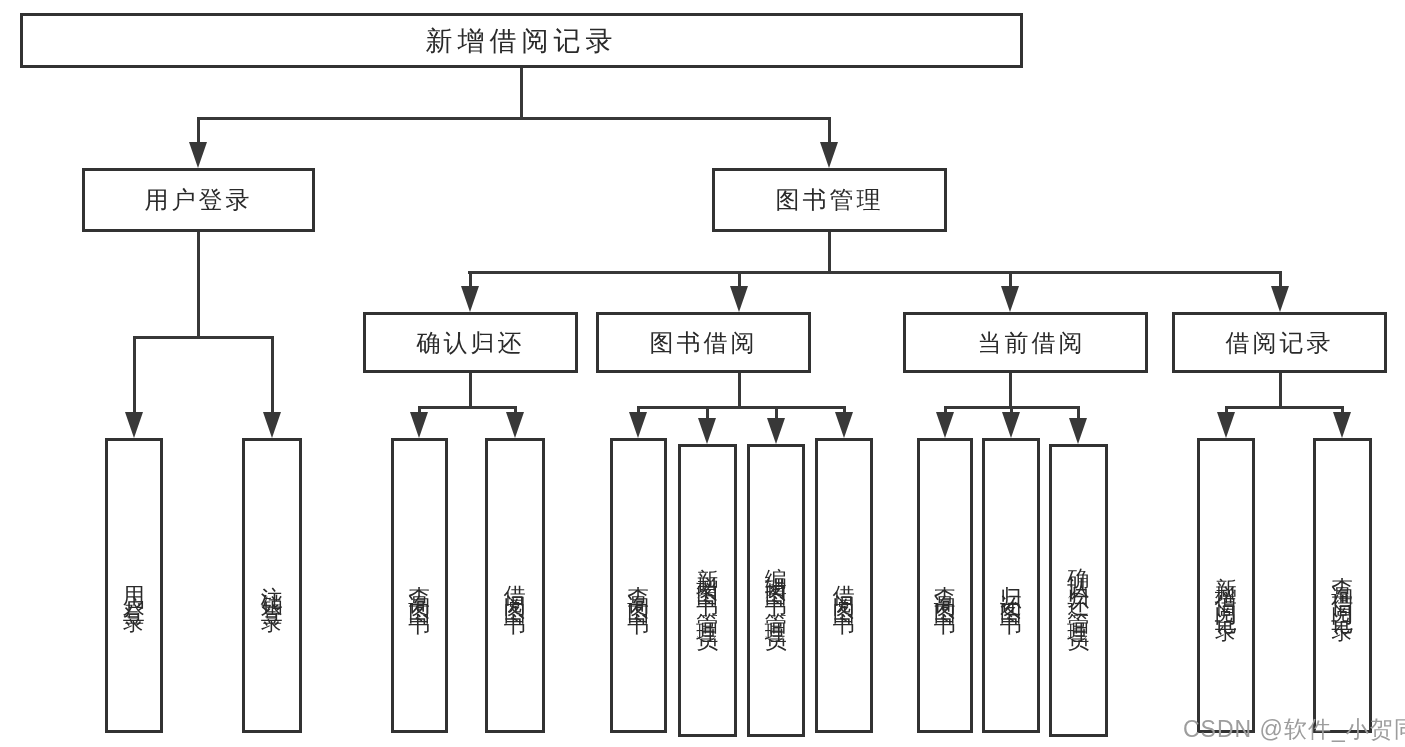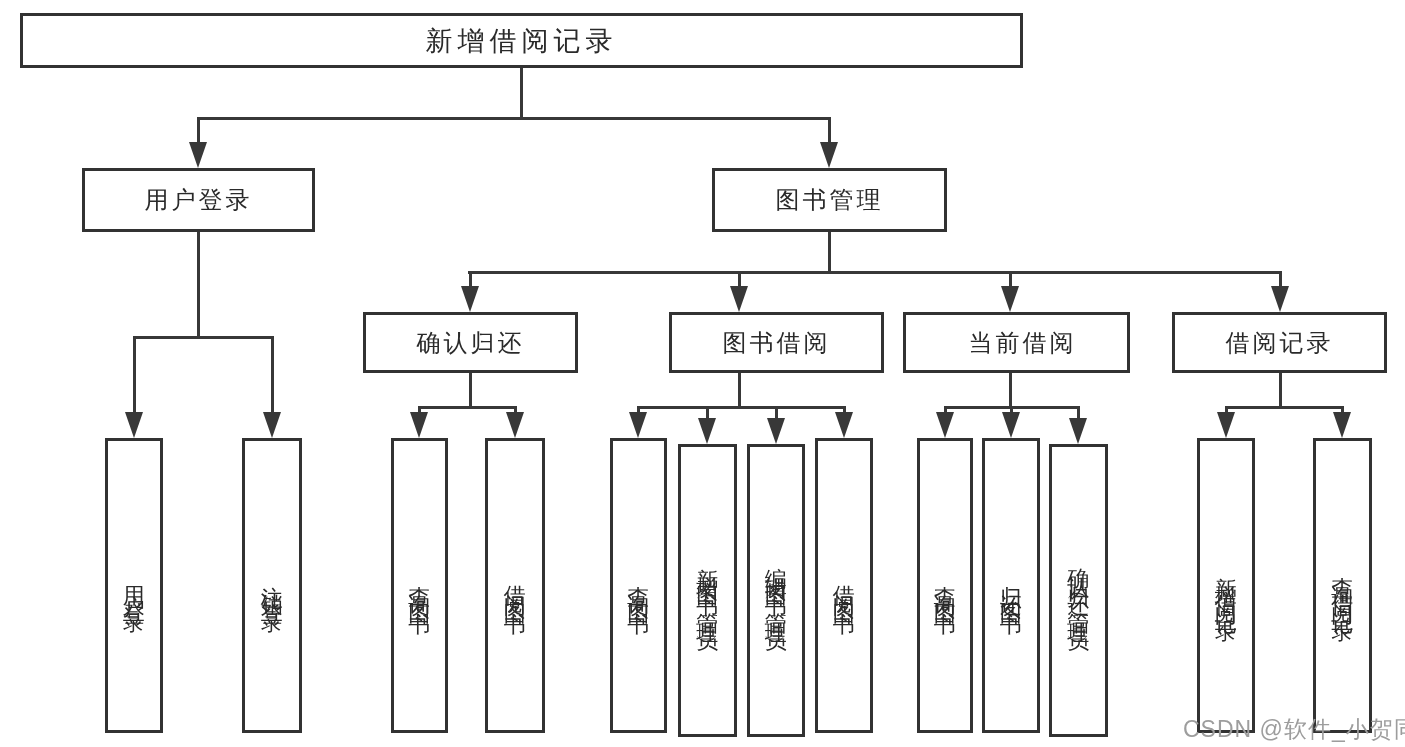--- a/index.html
+++ b/index.html
@@ -108,24 +108,24 @@
     </div>
     <div class="box" style="left: 82px; top: 168px; width: 233px; height: 64px;">
       <span class="hlabel">用户登录</span>
     </div>
     <div class="box" style="left: 712px; top: 168px; width: 235px; height: 64px; font-family: Liberation Serif, serif;">
       <span class="hlabel">图书管理</span>
     </div>
     <div class="box" style="left: 363px; top: 312px; width: 215px; height: 61px;">
       <span class="hlabel">确认归还</span>
     </div>
-    <div class="box" style="left: 669px; top: 312px; width: 215px; height: 61px;">
+    <div class="box" style="left: 596px; top: 312px; width: 215px; height: 61px;">
       <span class="hlabel">图书借阅</span>
     </div>
-    <div class="box" style="left: 903px; top: 312px; width: 227px; height: 61px; padding-left: 12px;">
+    <div class="box" style="left: 903px; top: 312px; width: 245px; height: 61px; padding-left: 12px;">
       <span class="hlabel">当前借阅</span>
     </div>
     <div class="box" style="left: 1172px; top: 312px; width: 215px; height: 61px;">
       <span class="hlabel">借阅记录</span>
     </div>
     <div class="box vbox" style="left: 105px; top: 438px; width: 58px; height: 295px;">
       <span>用户登录</span>
     </div>
     <div class="box vbox" style="left: 242px; top: 438px; width: 60px; height: 295px;">
       <span>注销登录</span>

